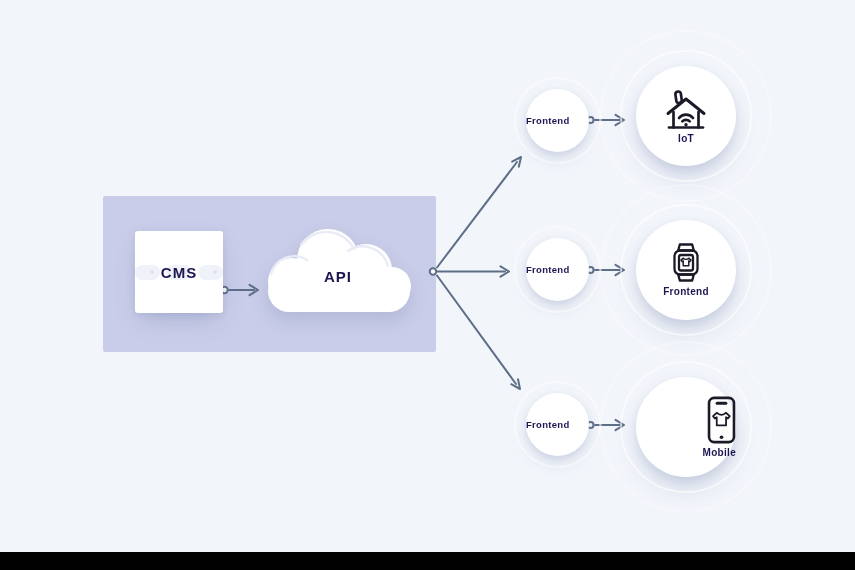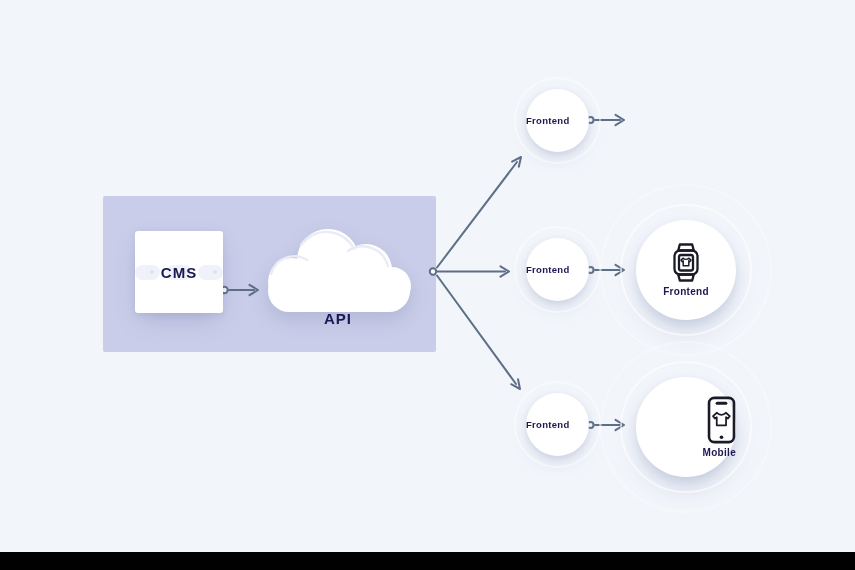--- a/index.html
+++ b/index.html
@@ -22,21 +22,21 @@
   .cms-row .dot { position:absolute; right:6px; top:50%; margin-top:-2px; width:4px; height:4px;
                   border-radius:50%; background:#dfe3f0; }
   .cms-label { position:absolute; left:0; top:0; width:88px; height:82px; display:flex;
                align-items:center; justify-content:center; font-size:15px; font-weight:700;
                letter-spacing:1px; color:#1d1752; }
 
   
   .cloud-wrap { position:absolute; left:256px; top:224px; width:164px; height:96px; }
   .cloud-wrap svg { filter:drop-shadow(0 8px 9px rgba(140,150,190,.38)); }
   .api-label { position:absolute; left:298px; top:268px; width:80px; text-align:center;
-               font-size:15px; font-weight:700; letter-spacing:1px; color:#1d1752;margin-top:42px; }
+               font-size:15px; font-weight:700; letter-spacing:1px; color:#1d1752; }
 
   
   .frontend { position:absolute; width:63px; height:63px; border-radius:50%; background:#ffffff;
               box-shadow:0 8px 18px -4px rgba(150,162,195,.4), 0 2px 6px rgba(150,162,195,.2);
               display:flex; align-items:center; justify-content:flex-start;
               font-size:9.5px; font-weight:700; letter-spacing:.3px; color:#1d1752; }
   .frontend::before { content:""; position:absolute; inset:-12px; border-radius:50%;
               border:2px solid rgba(255,255,255,.45); pointer-events:none; }
 
   .device { position:absolute; width:100px; height:100px; border-radius:50%; background:#ffffff;
@@ -138,20 +138,34 @@
   <div class="frontend" style="left:526px; top:89px;">
       <span>Frontend</span>
     </div>
   <div class="frontend" style="left:526px; top:238px;">
       <span>Frontend</span>
     </div>
   <div class="frontend" style="left:526px; top:393px;">
       <span>Frontend</span>
     </div>
 
+  <div class="device" style="left:636px; top:66px;">
+    <svg width="46" height="42" viewBox="0 0 46 42">
+      <g class="icon-stroke" stroke-width="2.7">
+        <rect x="12.8" y="3.5" width="5.5" height="11.5" rx="2.7" transform="rotate(-8 15.5 9)"></rect>
+        <path d="M10.5 24 V39.5 M35.5 24 V39.5"></path>
+        <path d="M6 39.5 H40"></path>
+        <path d="M5 25.5 L23 11 L41 25.5" stroke-width="3"></path>
+        <path d="M16 30 a8.8 8.8 0 0 1 14 0"></path>
+        <path d="M19.3 33.4 a5.2 5.2 0 0 1 7.4 0"></path>
+      </g>
+      <circle class="icon-fill" cx="23" cy="36.8" r="1.7"></circle>
+    </svg>
+    <div class="device-label">IoT</div>
+  </div>
 
   <div class="device" style="left:636px; top:220px;">
     <svg width="40" height="40" viewBox="0 0 40 40">
       <g class="icon-stroke" stroke-width="2.3">
         <path d="M13.8 1.5 L26.2 1.5 L27.8 7.5 L12.2 7.5 Z"></path>
         <rect x="8.5" y="7.5" width="23" height="24" rx="5.5"></rect>
         <rect x="13" y="12" width="14" height="15.5" rx="2"></rect>
         <path d="M12.2 31.5 L27.8 31.5 L26.2 37.5 L13.8 37.5 Z"></path>
       </g>
       <use href="#tshirt" class="icon-stroke" stroke-width="2.6" transform="translate(14.4,14.6) scale(0.56)"></use>

